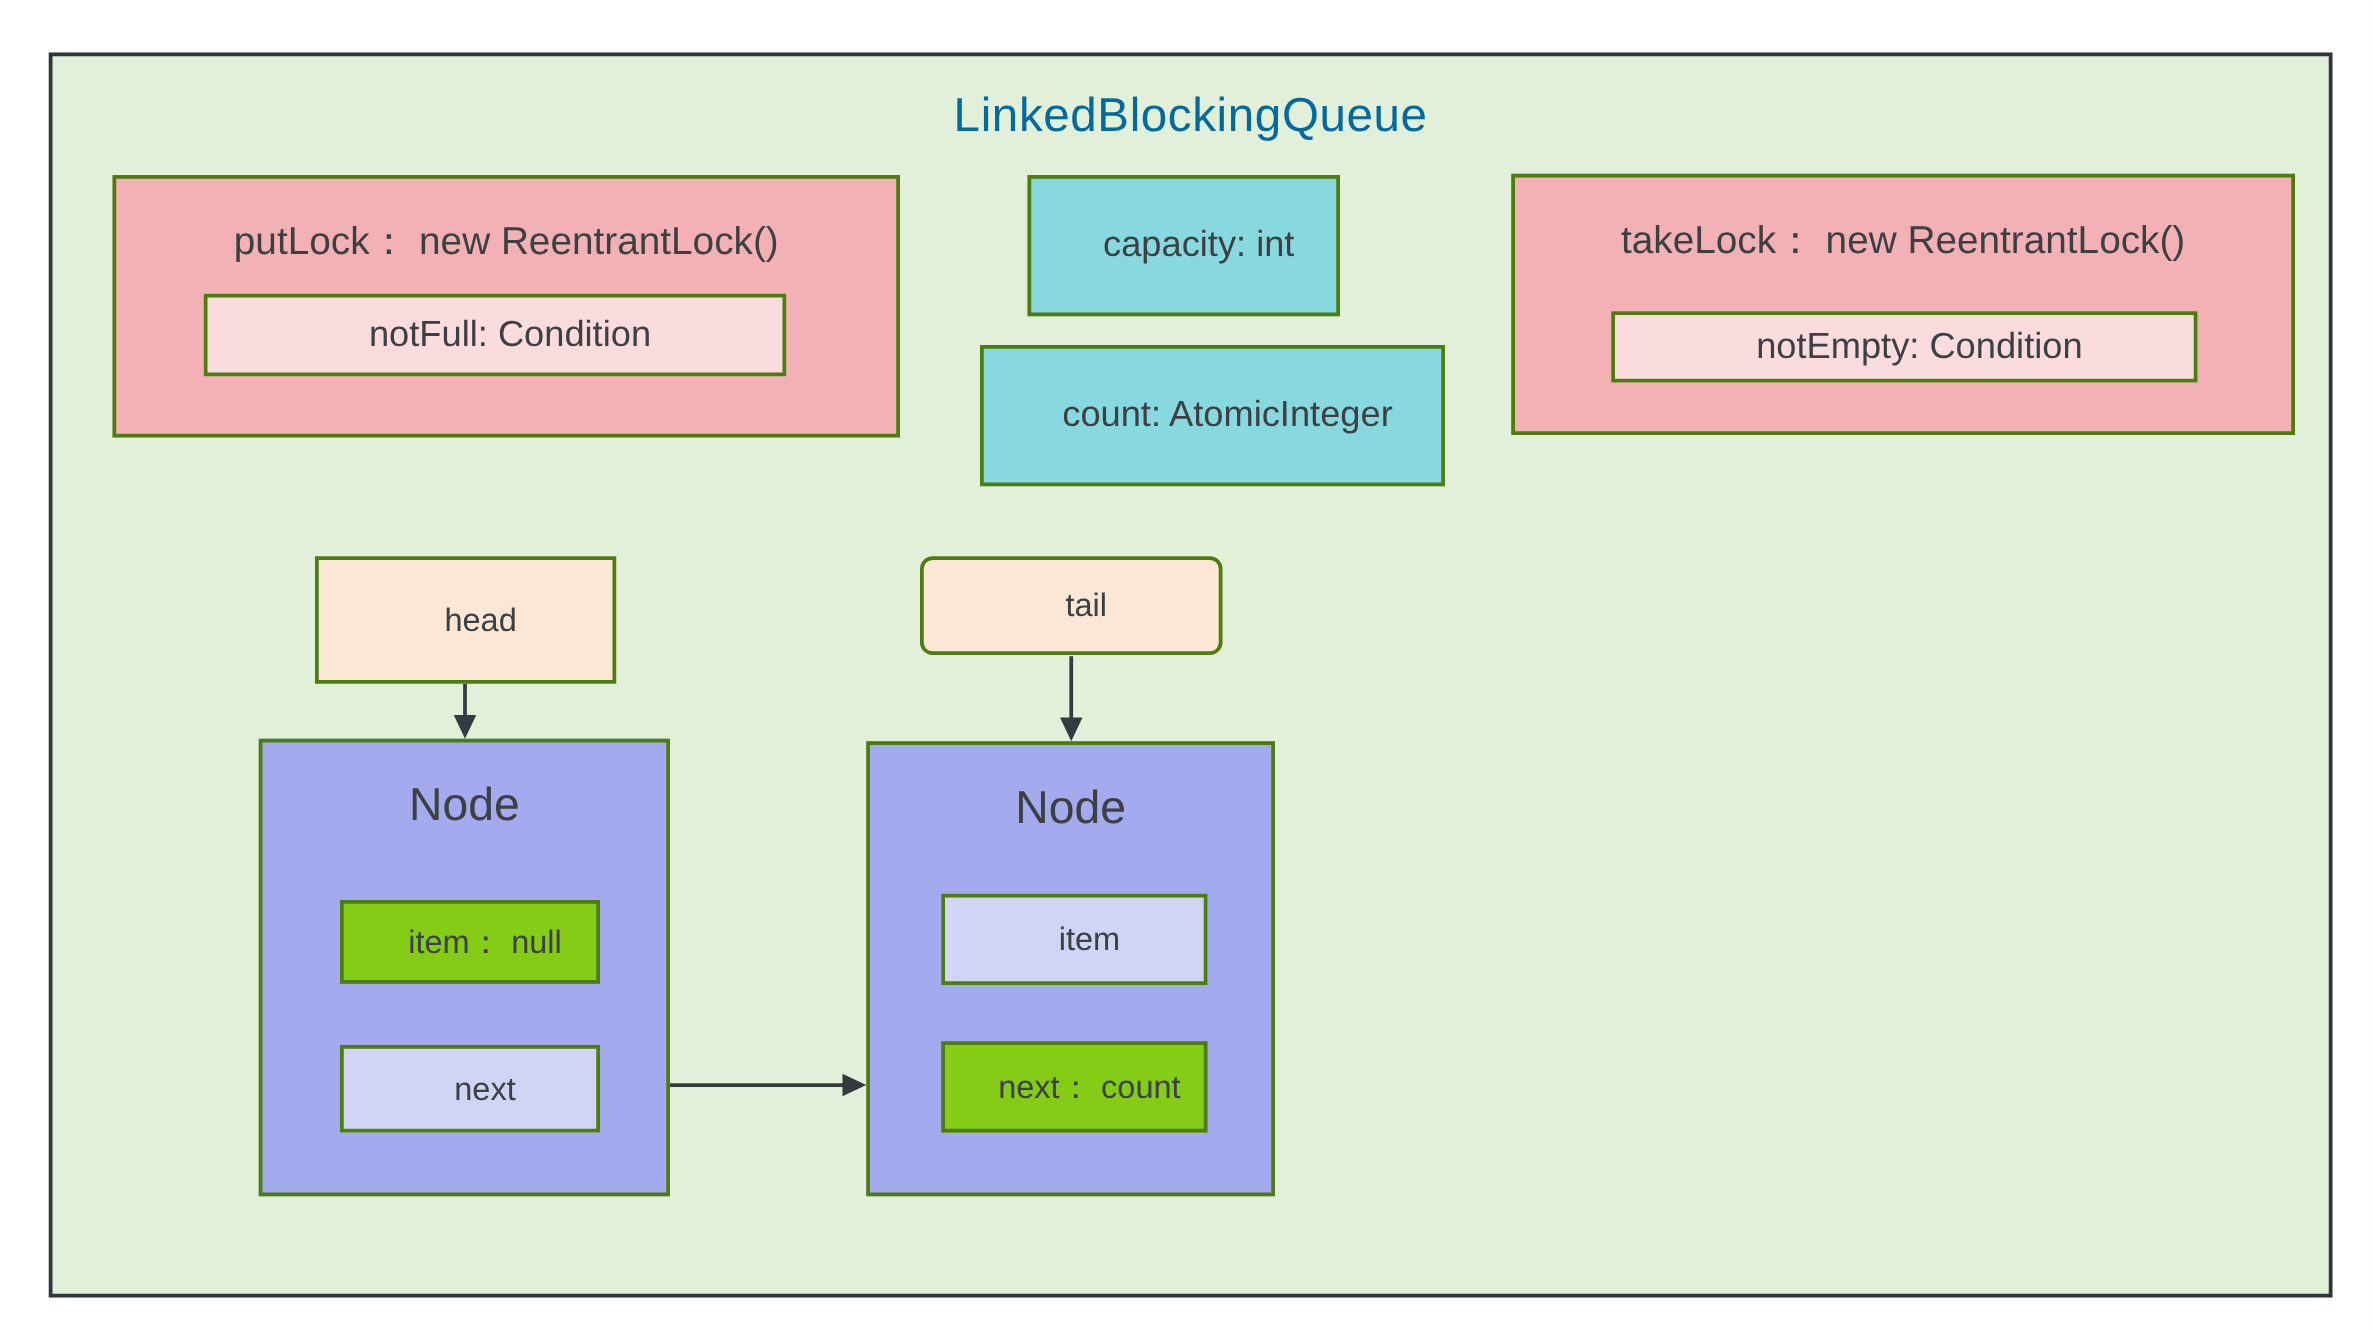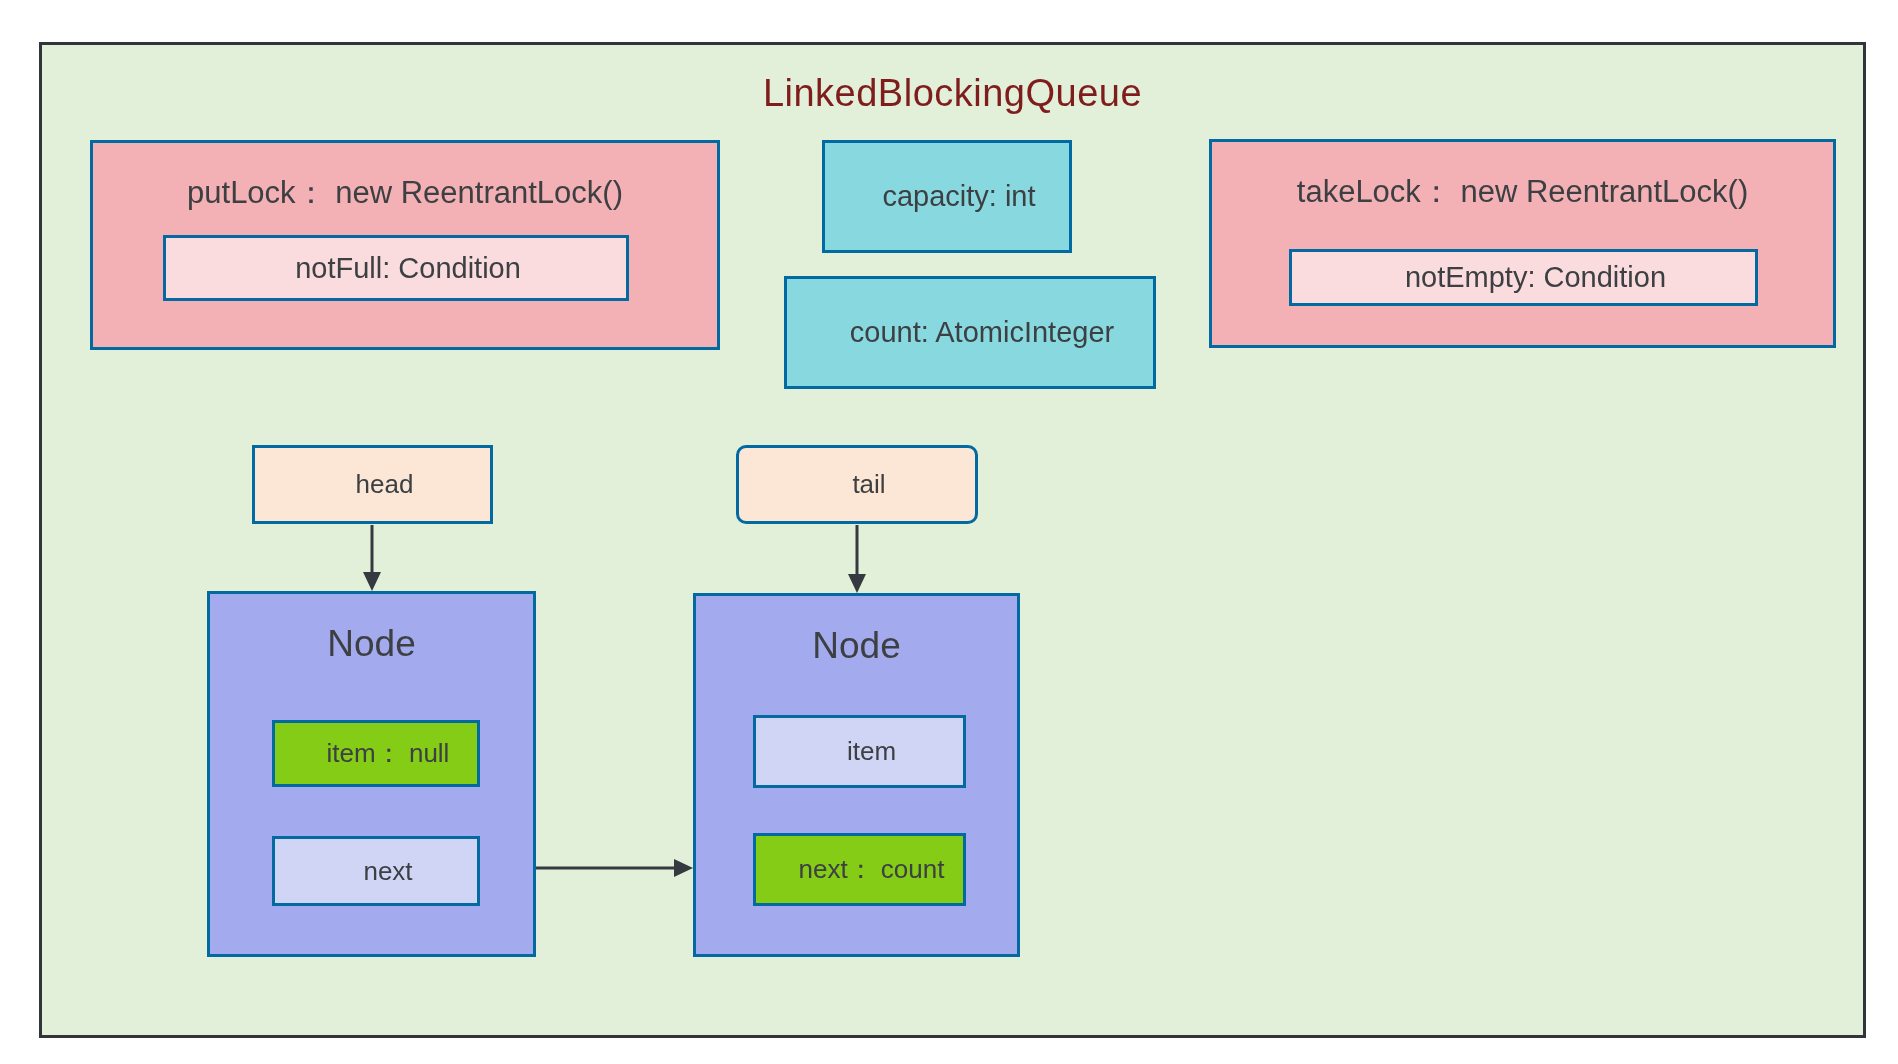--- a/index.html
+++ b/index.html
@@ -7,26 +7,26 @@
   body { font-family: "Liberation Sans", "DejaVu Sans", sans-serif; color: #3d4043; }
 
   .canvas { position: relative; width: 1898px; height: 1064px; background: #ffffff; overflow: hidden; }
 
   .container {
     position: absolute; left: 39px; top: 42px; width: 1827px; height: 996px;
     background: #e2f0da; border: 3px solid #2f353b;
   }
 
   .abs { position: absolute; }
-  .box { border: 3px solid #0369a1; display: flex; align-items: center; justify-content: center; padding-left: 24px; }
+  .box { border: 3px solid #4d7c0f; display: flex; align-items: center; justify-content: center; padding-left: 24px; }
 
   .diagram-title {
     position: absolute; left: 0; right: 0; top: 18px; height: 60px;
     display: flex; align-items: center; justify-content: center;
-    font-size: 38px; color: #7f1d1d; letter-spacing: 0.5px;
+    font-size: 38px; color: #0369a1; letter-spacing: 0.5px;
   }
 
   .lock-box   { background: #f3b1b5; }
   .lock-label { position: absolute; left: 0; right: 0; top: 0; height: 100px;
                 display: flex; align-items: center; justify-content: center; font-size: 31px; }
   .cond-box   { background: #fadbde; font-size: 29px; }
 
   .field-box  { background: #88d8e0; font-size: 29px; }
 
   .ptr-box    { background: #fce6d5; font-size: 26px; }
@@ -72,21 +72,21 @@
 
     <div class="abs box field-box" style="left:780px; top:95px; width:250px; height:113px;">capacity: int</div>
 
     <div class="abs box field-box" style="left:742px; top:231px; width:372px; height:113px;">count: AtomicInteger</div>
 
     <div class="abs box lock-box" style="left:1167px; top:94px; width:627px; height:209px;">
       <div class="lock-label">takeLock： new ReentrantLock()</div>
       <div class="abs box cond-box" style="left:77px; top:107px; width:469px; height:57px;">notEmpty: Condition</div>
     </div>
 
-    <div class="abs box ptr-box" style="left:210px; top:400px; width:241px; height:79px;">head</div>
+    <div class="abs box ptr-box" style="left:210px; top:400px; width:241px; height:102px;">head</div>
 
     <div class="abs box ptr-box" style="left:694px; top:400px; width:242px; height:79px;border-radius:10px;">tail</div>
 
     <div class="abs box node-box" style="left:165px; top:546px; width:329px; height:366px;">
       <div class="node-title">Node</div>
       <div class="abs box cell cell-white" style="left:62px; top:126px; width:208px; height:67px;">item： null</div>
       <div class="abs box cell cell-lav" style="left:62px; top:242px; width:208px; height:70px;">next</div>
     </div>
 
     <div class="abs box node-box" style="left:651px; top:548px; width:327px; height:364px;">

